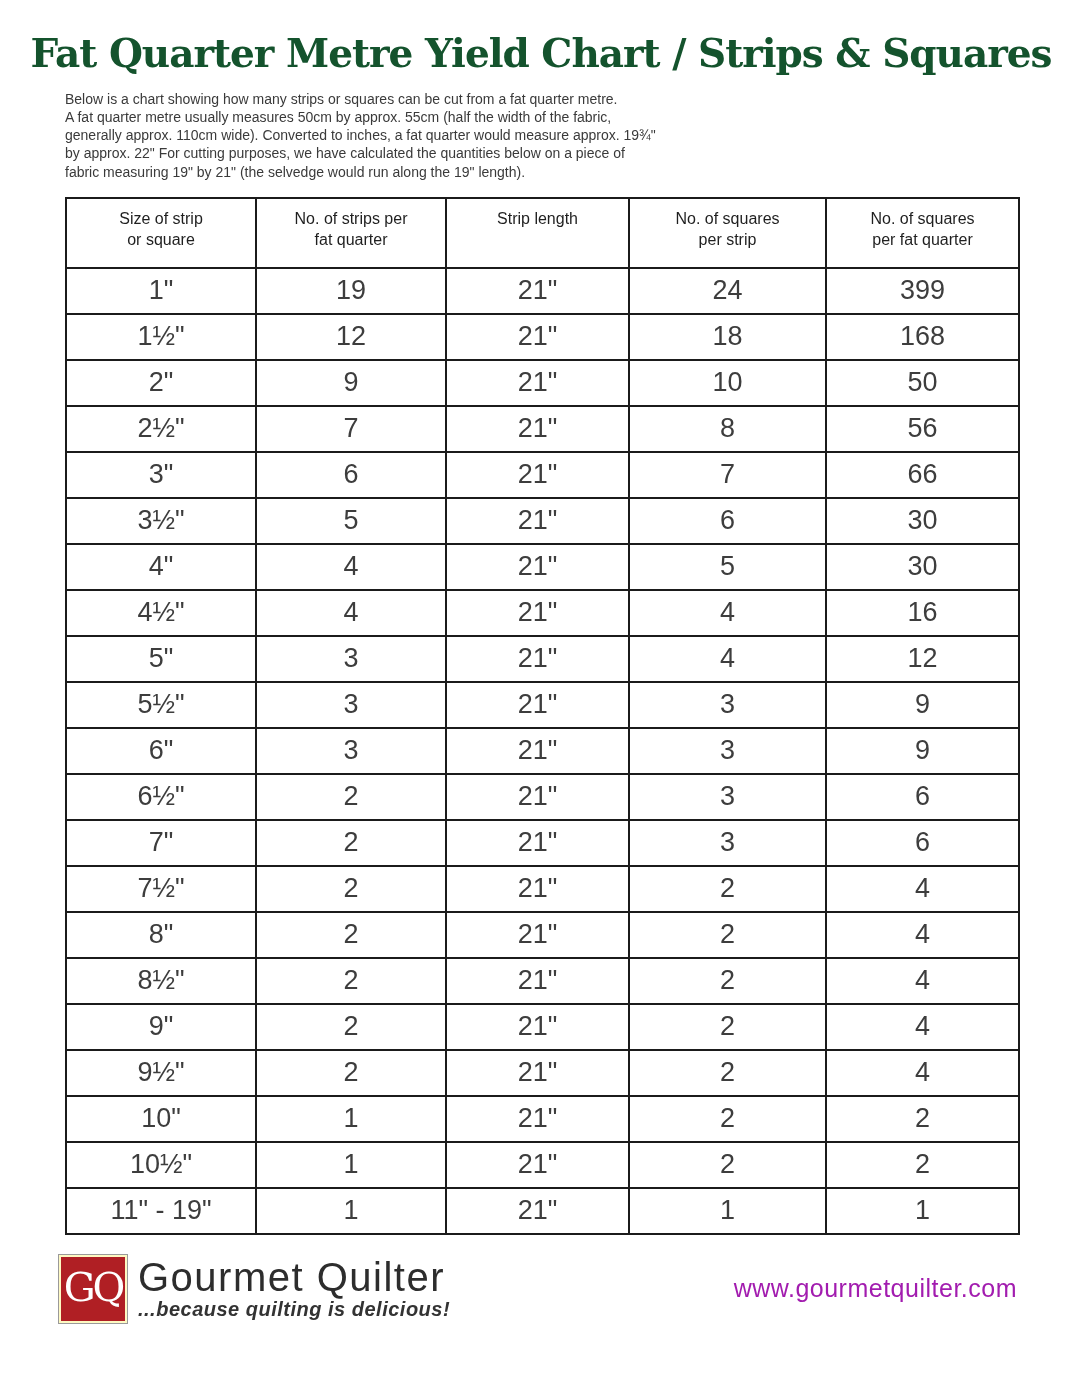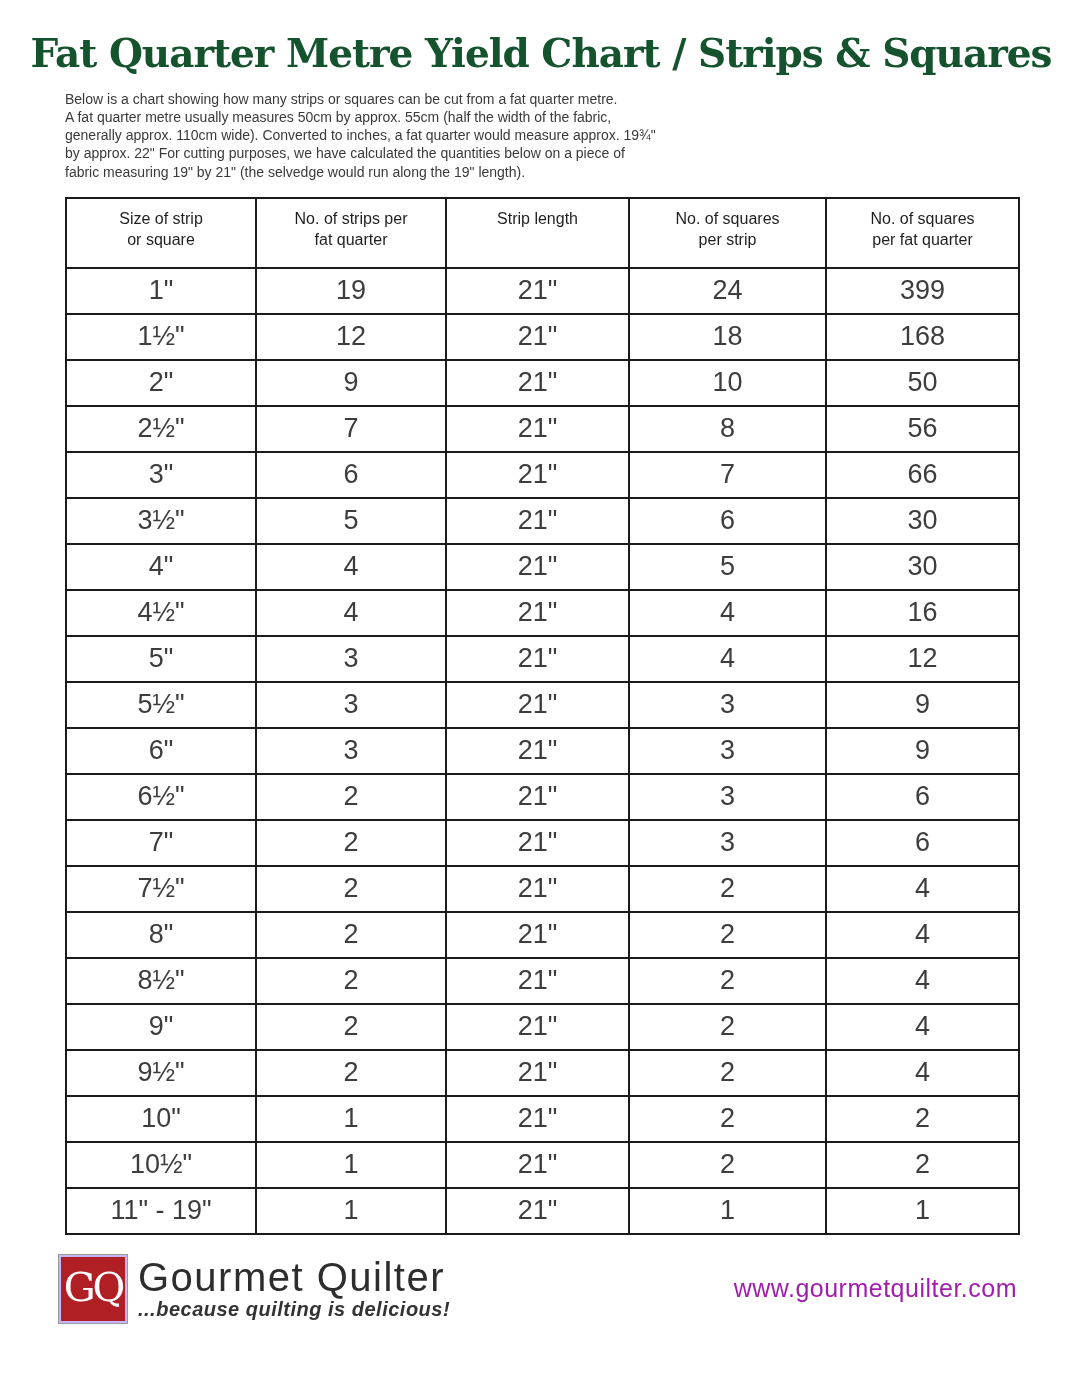--- a/index.html
+++ b/index.html
@@ -65,21 +65,21 @@
     justify-content: space-between;
   }
   .brand {
     display: flex;
     align-items: center;
   }
   .logo-frame {
     width: 70px;
     height: 70px;
     border: 1px solid #9a9a9a;
-    background: #c4b5fd;
+    background: #fef9c3;
     padding: 2px;
     flex: 0 0 auto;
   }
   .logo-box {
     width: 100%;
     height: 100%;
     background: #b01f24;
     display: flex;
     align-items: center;
     justify-content: center;

